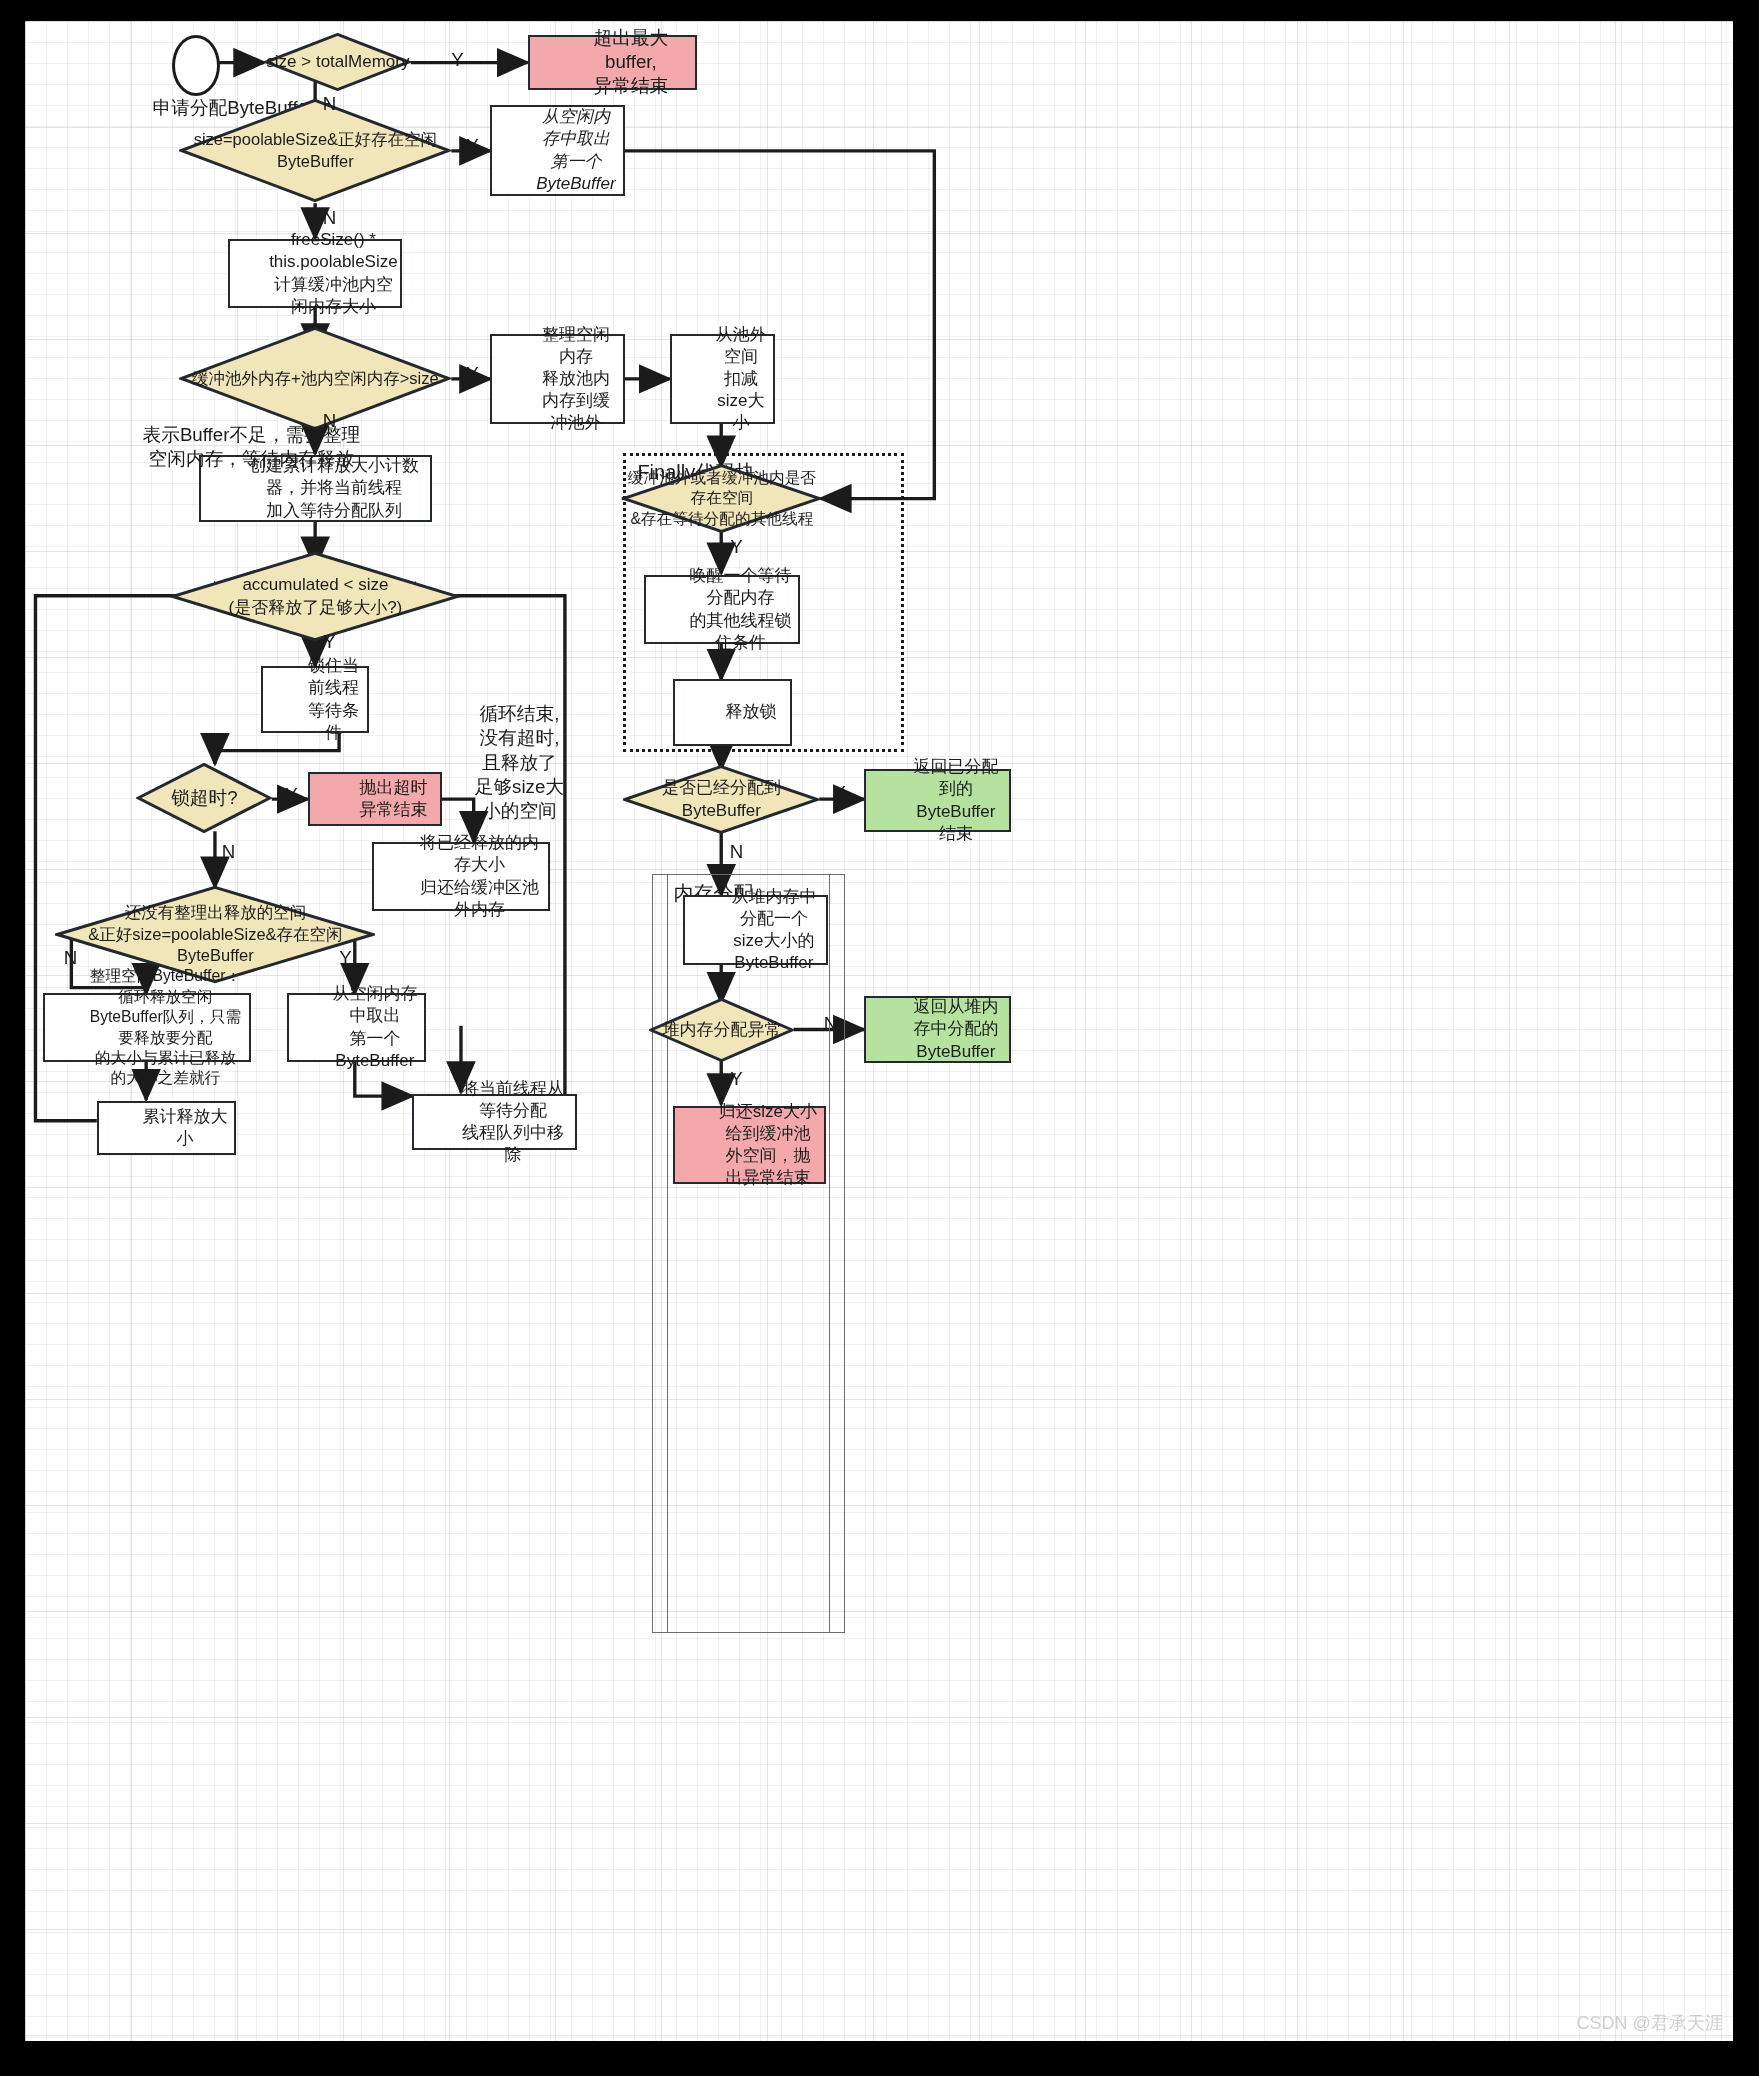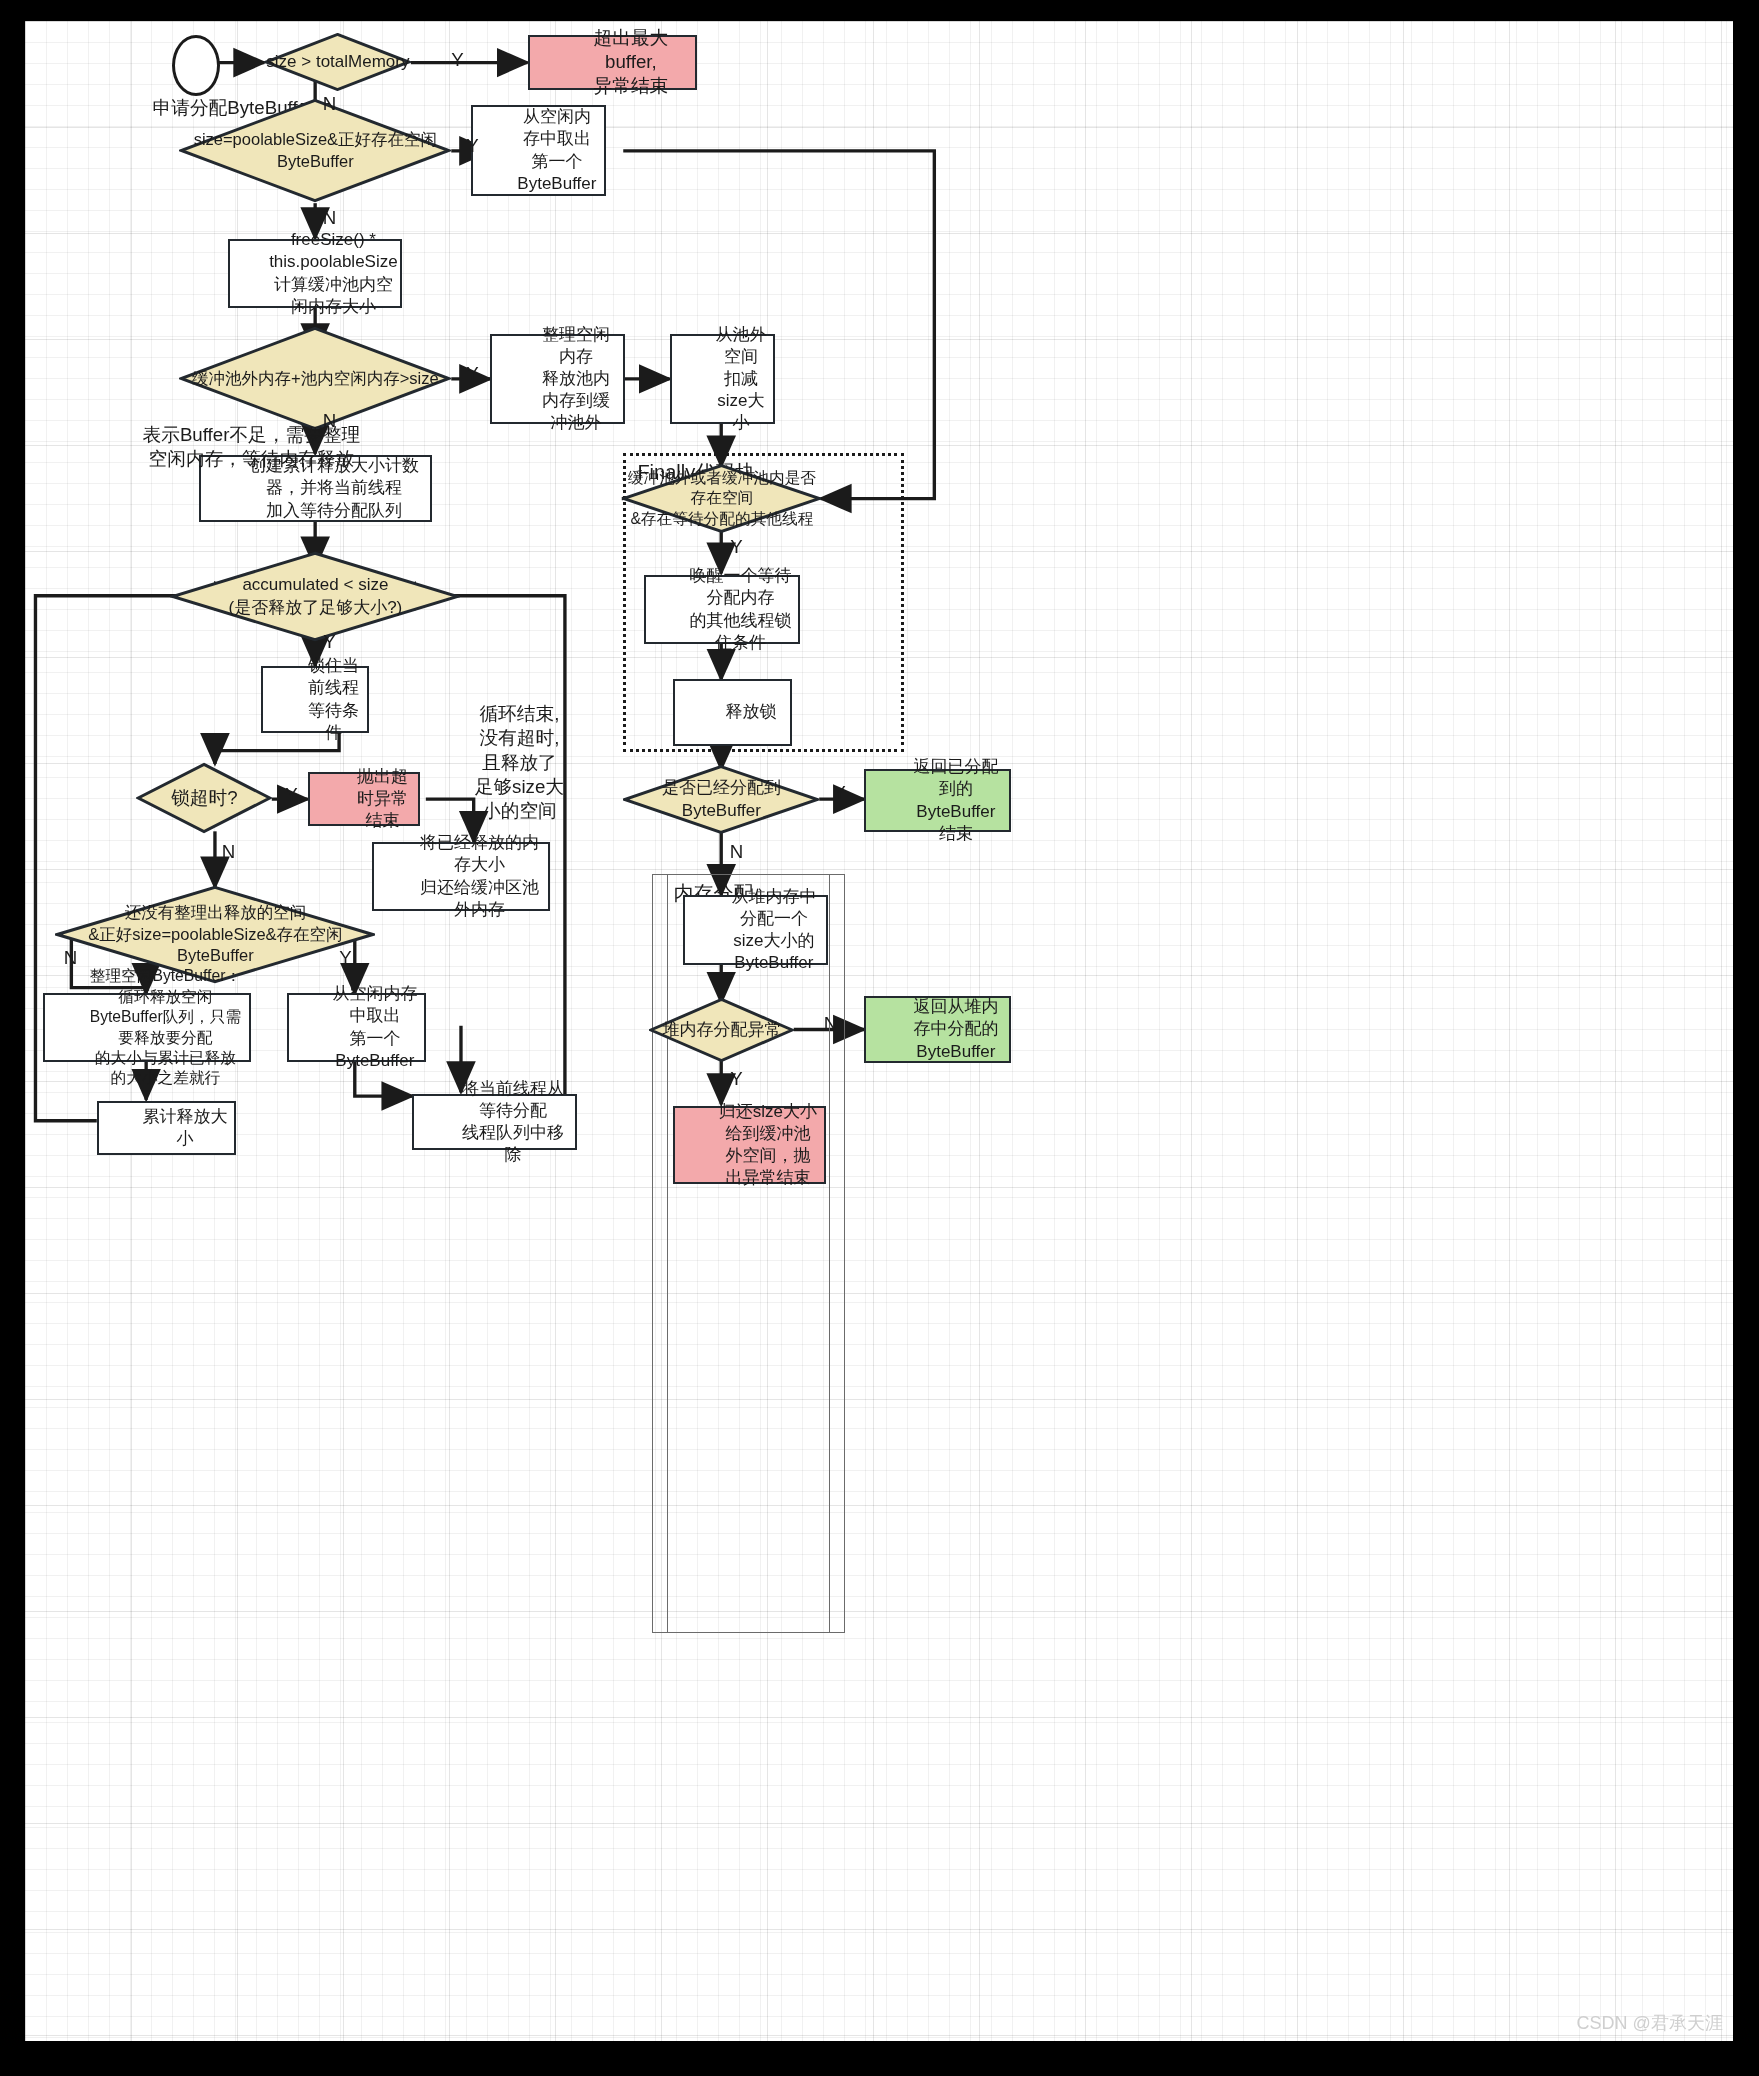--- a/index.html
+++ b/index.html
@@ -204,21 +204,21 @@
           <polygon points="97,2 192,43 97,84 2,43" fill="#f0e6ba" stroke="#23292f" stroke-width="4"></polygon>
         </svg>
       <div class="dec-txt sm">堆内存分配异常</div>
     </div>
 
     <div class="node proc red" style="left:503px;top:13.5px;width:169px;height:55px;">
       <div class="lbl">超出最大buffer,
 异常结束</div>
     </div>
 
-    <div class="node proc" style="left:446px;top:84px;width:135px;height:91px;">
+    <div class="node proc" style="left:465px;top:84px;width:135px;height:91px;font-style:italic;">
       <div class="lbl sm">从空闲内存中取出第一个
 ByteBuffer</div>
     </div>
 
     <div class="node proc" style="left:203px;top:218px;width:174px;height:69px;">
       <div class="lbl sm">freeSize() * this.poolableSize
 计算缓冲池内空闲内存大小</div>
     </div>
 
     <div class="node proc" style="left:465px;top:313px;width:135px;height:90px;">
@@ -234,21 +234,21 @@
     <div class="node proc" style="left:174px;top:434px;width:233px;height:67px;">
       <div class="lbl sm">创建累计释放大小计数器，并将当前线程
 加入等待分配队列</div>
     </div>
 
     <div class="node proc" style="left:236px;top:645px;width:108px;height:67px;">
       <div class="lbl sm">锁住当前线程
 等待条件</div>
     </div>
 
-    <div class="node proc red" style="left:283px;top:751px;width:112px;height:54px;">
+    <div class="node proc red" style="left:283px;top:751px;width:134px;height:54px;">
       <div class="lbl sm">抛出超时异常结束</div>
     </div>
 
     <div class="node proc" style="left:347px;top:821px;width:178px;height:69px;">
       <div class="lbl sm">将已经释放的内存大小
 归还给缓冲区池外内存</div>
     </div>
 
     <div class="node proc" style="left:18px;top:972px;width:208px;height:69px;">
       <div class="lbl" style="font-size:15.7px;">整理空闲ByteBuffer：循环释放空闲

